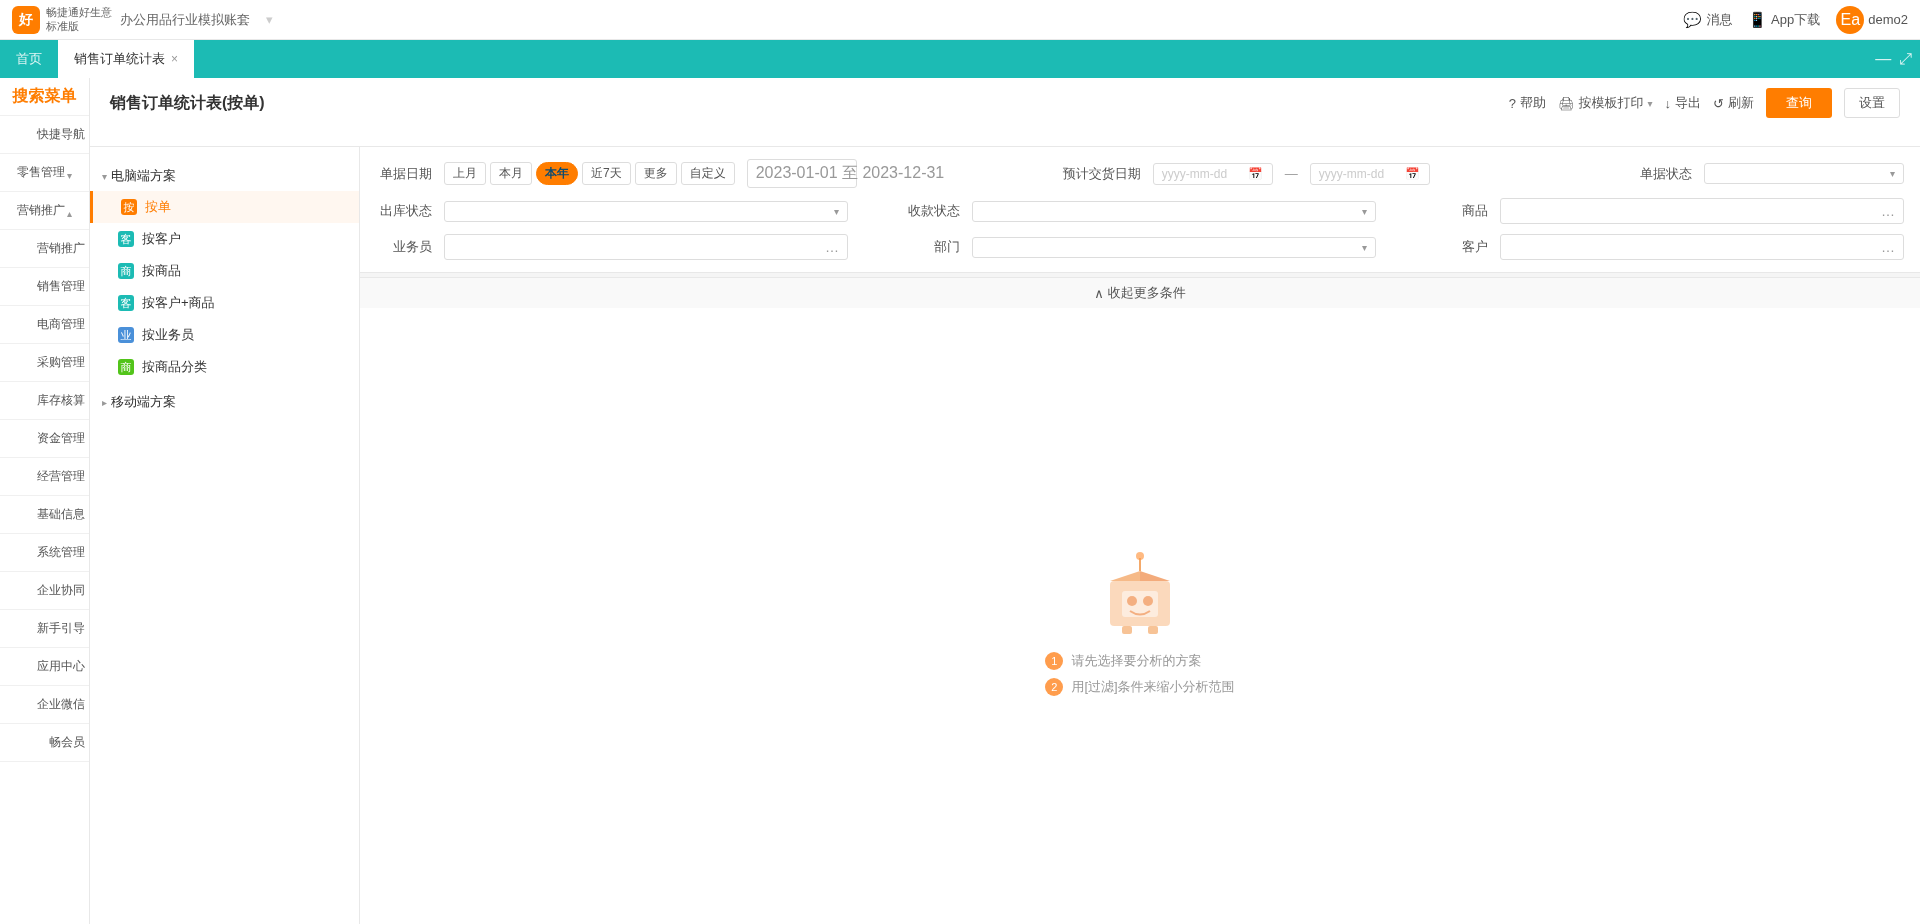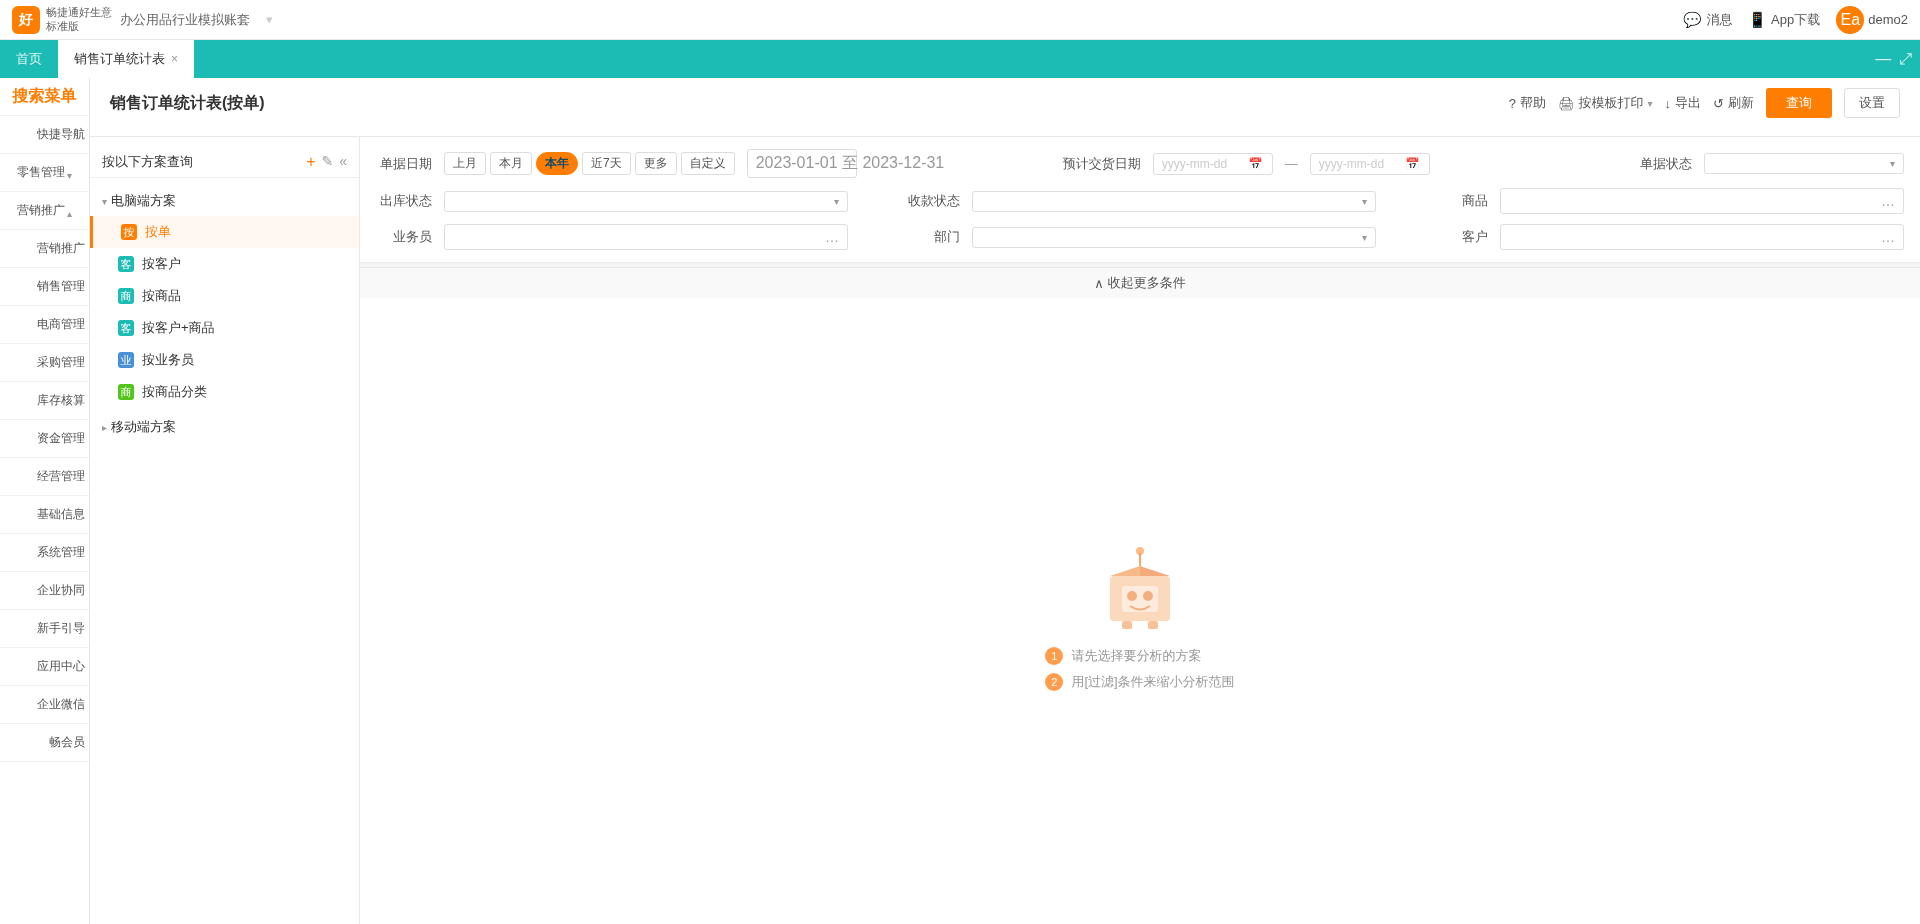--- a/index.html
+++ b/index.html
@@ -75,21 +75,21 @@
     .sidebar-item.has-arrow { flex-direction: row; justify-content: center; gap: 2px; }
     .sidebar-arrow { color: #999; font-size: 10px; }
     .sidebar-search { padding: 8px 6px; font-size: 16px; color: #ff7d00; font-weight: bold; border-bottom: 1px solid #f0f0f0; text-align: center; cursor: pointer; }
 
     
     .content-area { flex: 1; display: flex; flex-direction: column; overflow: hidden; }
 
     
     .page-header {
       background: #fff;
-      padding: 10px 20px 8px 20px;
+      padding: 10px 20px 18px 20px;
       border-bottom: 1px solid #e8e8e8;
       display: flex;
       align-items: center;
       justify-content: space-between;
     }
     .page-title { font-size: 16px; font-weight: bold; color: #333; padding-bottom: 10px; }
     .page-header-actions { display: flex; align-items: center; gap: 12px; color: #555; font-size: 13px; padding-bottom: 10px; }
     .header-action-btn { display: flex; align-items: center; gap: 4px; cursor: pointer; color: #555; }
 
     
@@ -336,28 +336,20 @@
           <span>刷新</span>
         </div>
         <button class="query-btn">查询</button>
         <button class="settings-btn">设置</button>
       </div>
     </div>
 
     <div class="main-content">
 
       <div class="left-panel">
-        <div class="left-panel-header">
-          <span class="left-panel-title">按以下方案查询</span>
-          <div class="left-panel-icons">
-            <span class="left-panel-icon" style="color:#ff7d00;font-size:16px">+</span>
-            <span class="left-panel-icon">✎</span>
-            <span class="left-panel-icon">«</span>
-          </div>
-        </div>
 
         <div class="plan-section">
           <div class="plan-group-header">
             <span class="plan-group-arrow">▾</span>
             <span class="plan-group-label">电脑端方案</span>
           </div>
 
           <div class="plan-item active">
             <div class="plan-item-icon orange">按</div>
             <span>按单</span>

